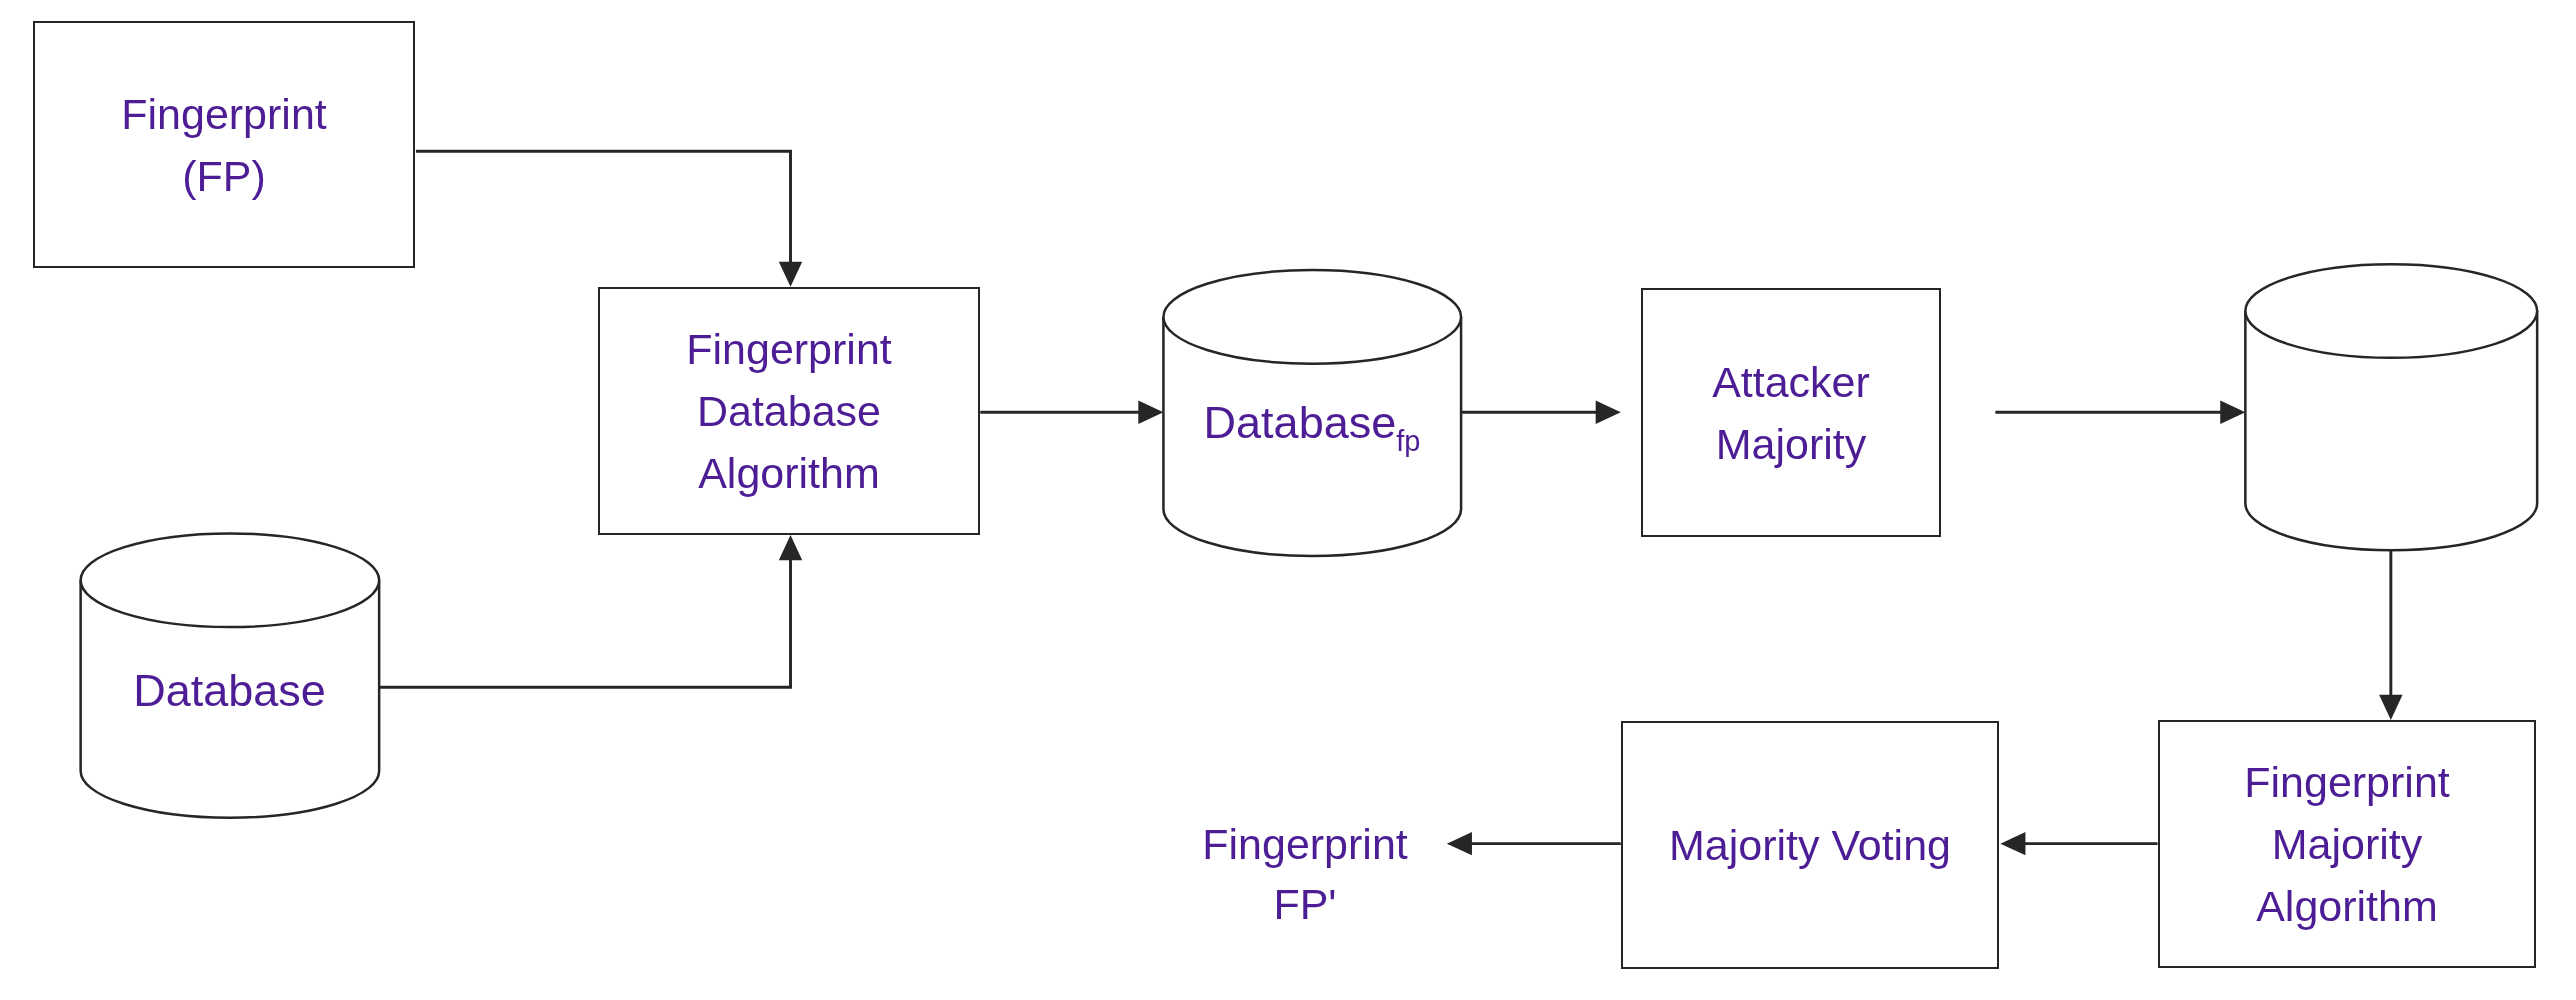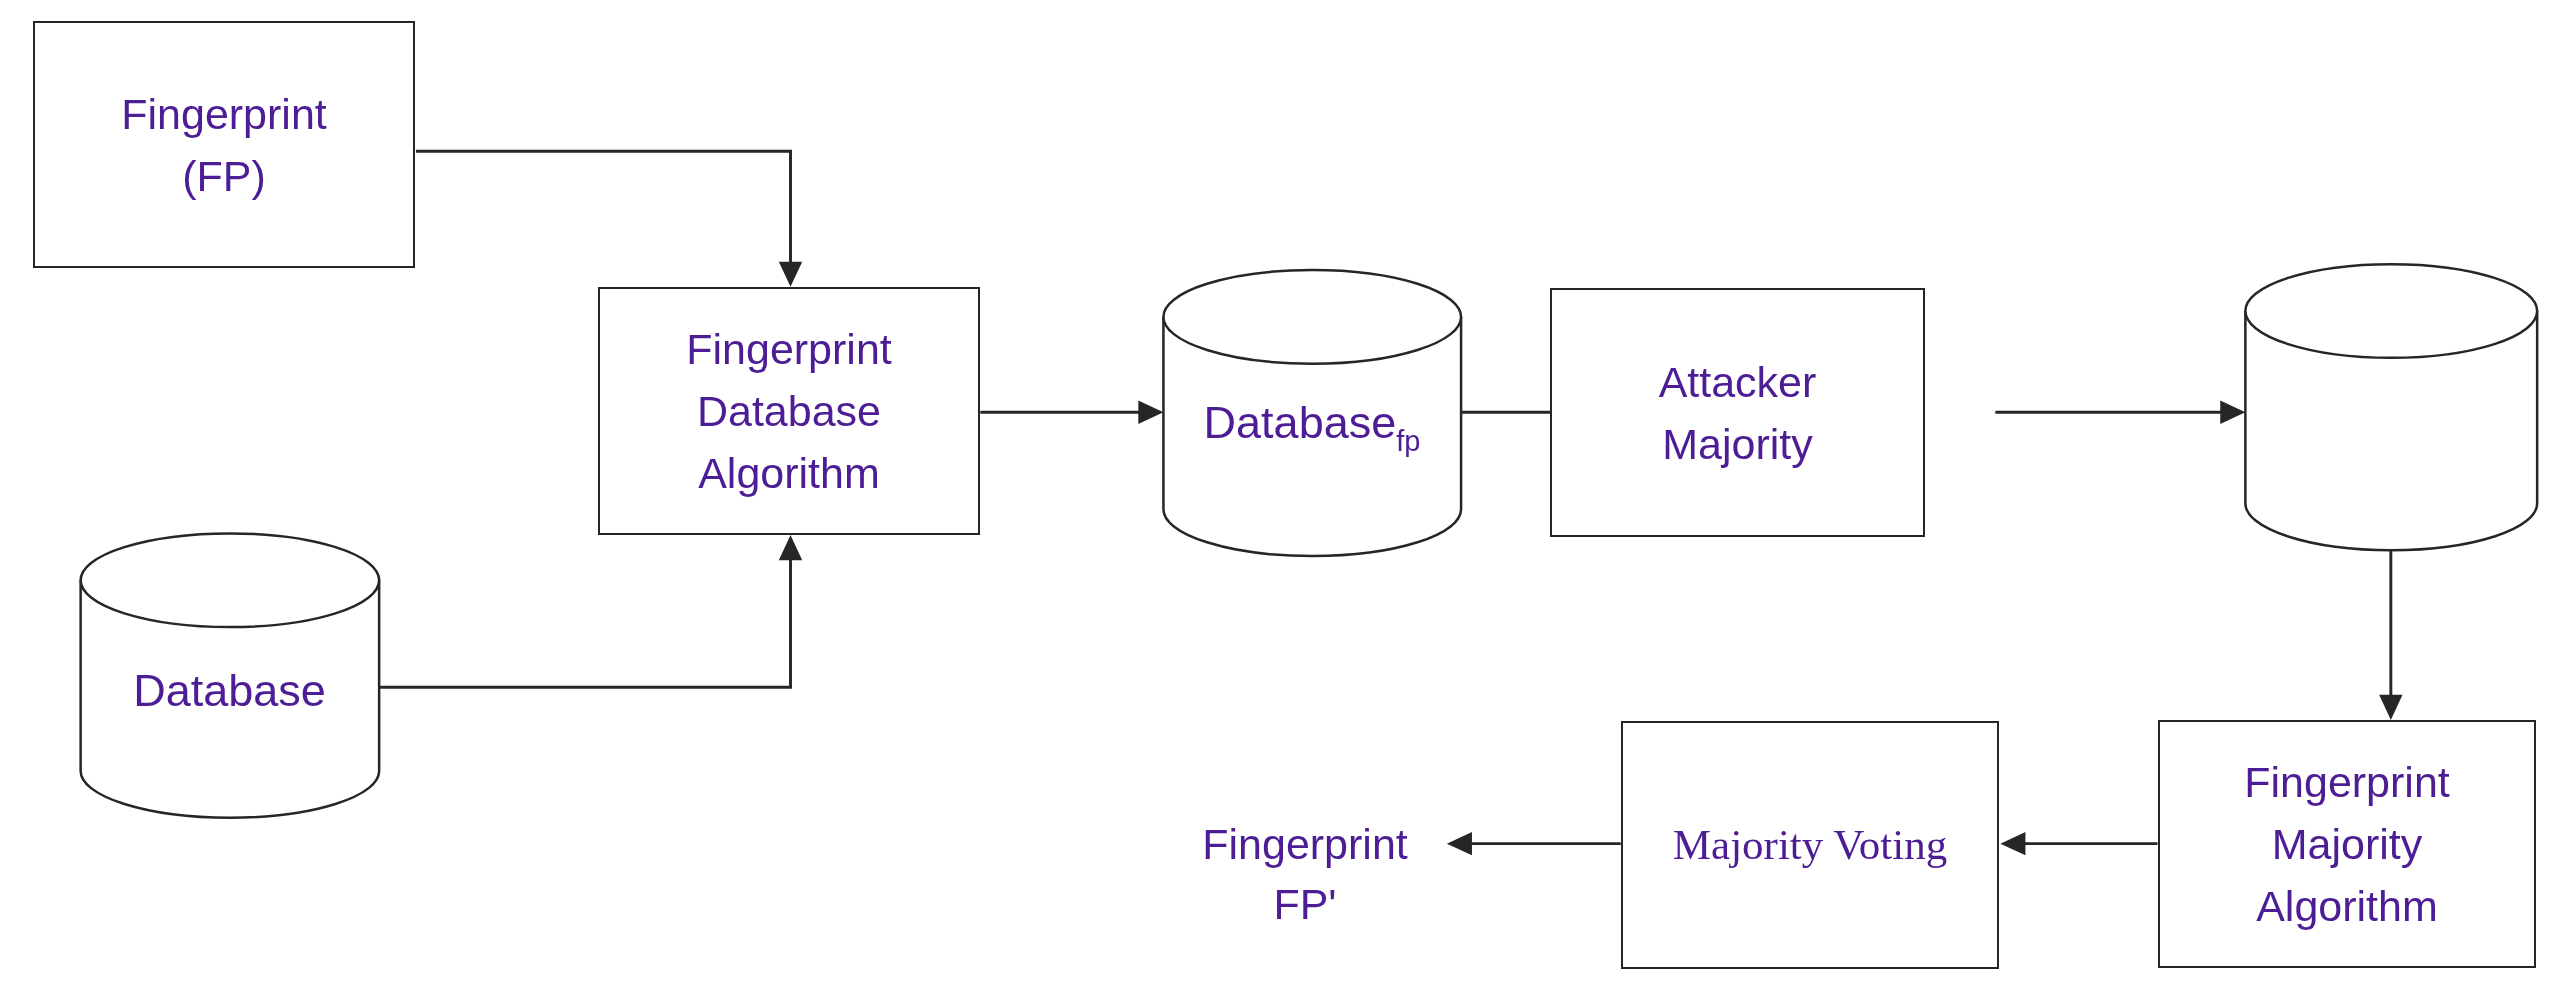--- a/index.html
+++ b/index.html
@@ -134,32 +134,32 @@
     <span>Fingerprint</span>
     <span>(FP)</span>
   </div>
 
   <div class="box" style="left:598px; top:287px; width:382px; height:248px;">
     <span>Fingerprint</span>
     <span>Database</span>
     <span>Algorithm</span>
   </div>
 
-  <div class="box" style="left:1550px; top:288px; width:375px; height:249px;">
+  <div class="box" style="left:1641px; top:288px; width:300px; height:249px;">
     <span>Attacker</span>
     <span>Majority</span>
   </div>
 
   <div class="box" style="left:2158px; top:720px; width:378px; height:248px;">
     <span>Fingerprint</span>
     <span>Majority</span>
     <span>Algorithm</span>
   </div>
 
-  <div class="box" style="left:1621px; top:721px; width:378px; height:248px;font-family:Liberation Serif, serif;">
+  <div class="box" style="left:1621px; top:721px; width:378px; height:248px;">
     <span>Majority Voting</span>
   </div>
 
   <div class="cyl-label" style="left:80px; top:534px; width:299px; height:284px; padding-top:30px;">
     <span class="lbl"><span>Database</span></span>
   </div>
 
   <div class="cyl-label" style="left:1163px; top:270px; width:298px; height:286px; padding-top:28.4px;">
     <span class="lbl">
       <span>Database</span><span class="subscript">fp</span>

